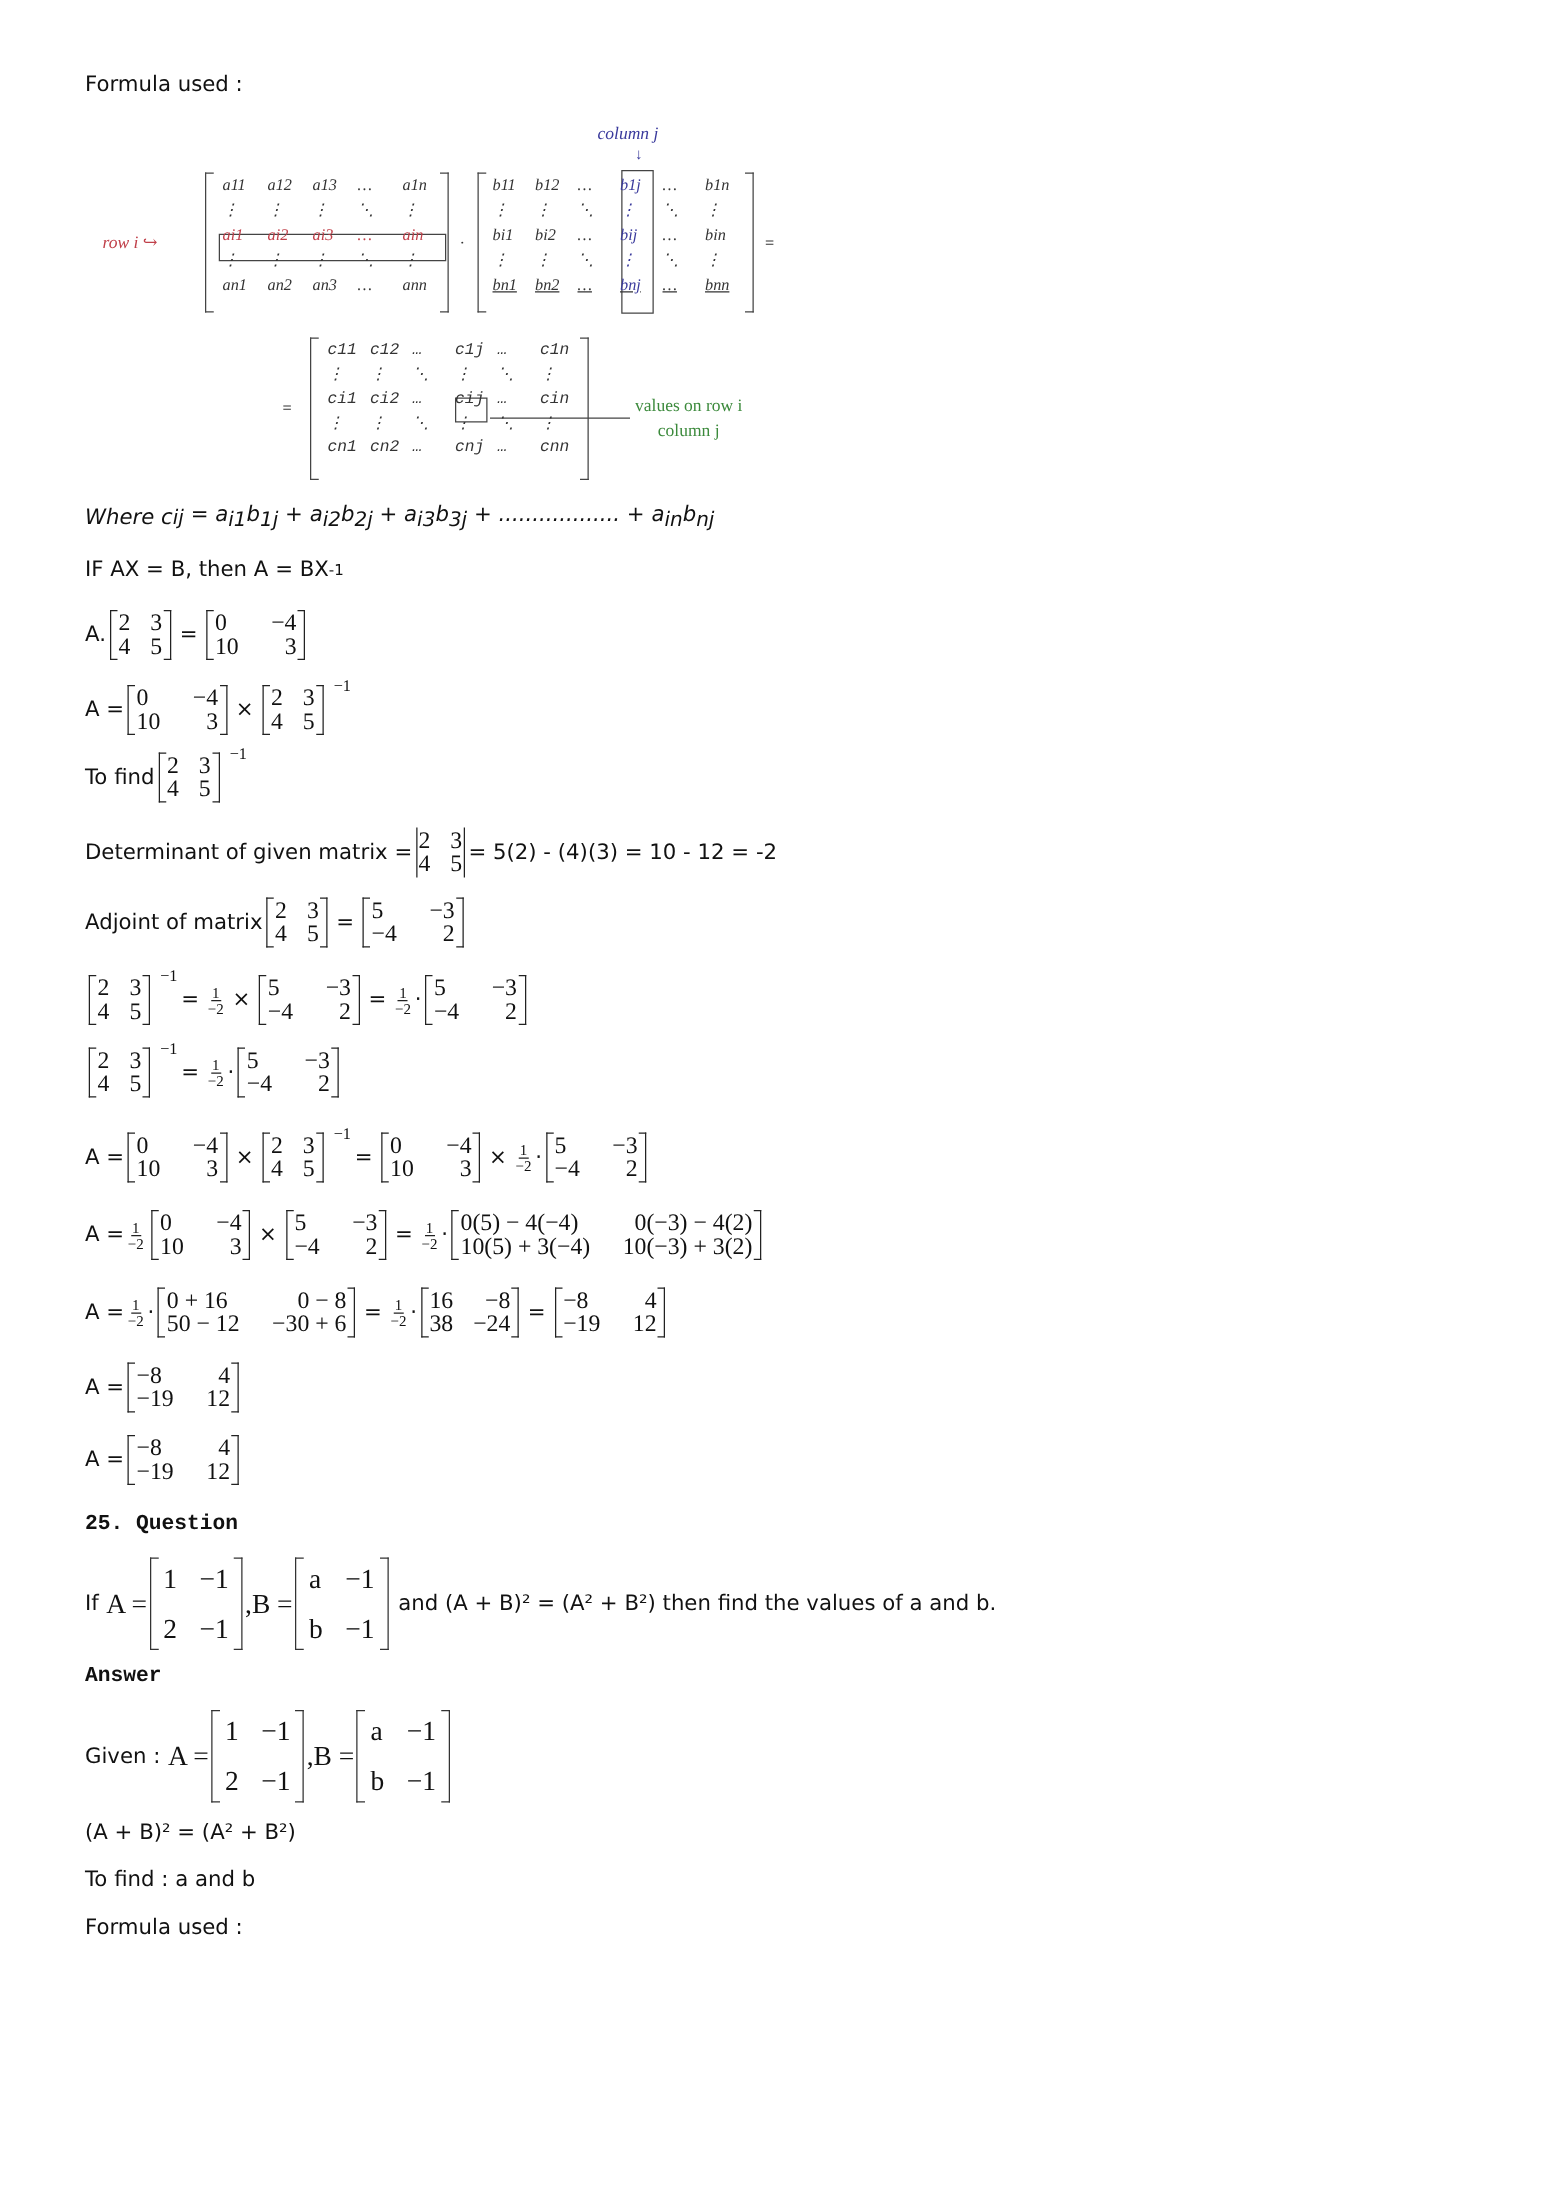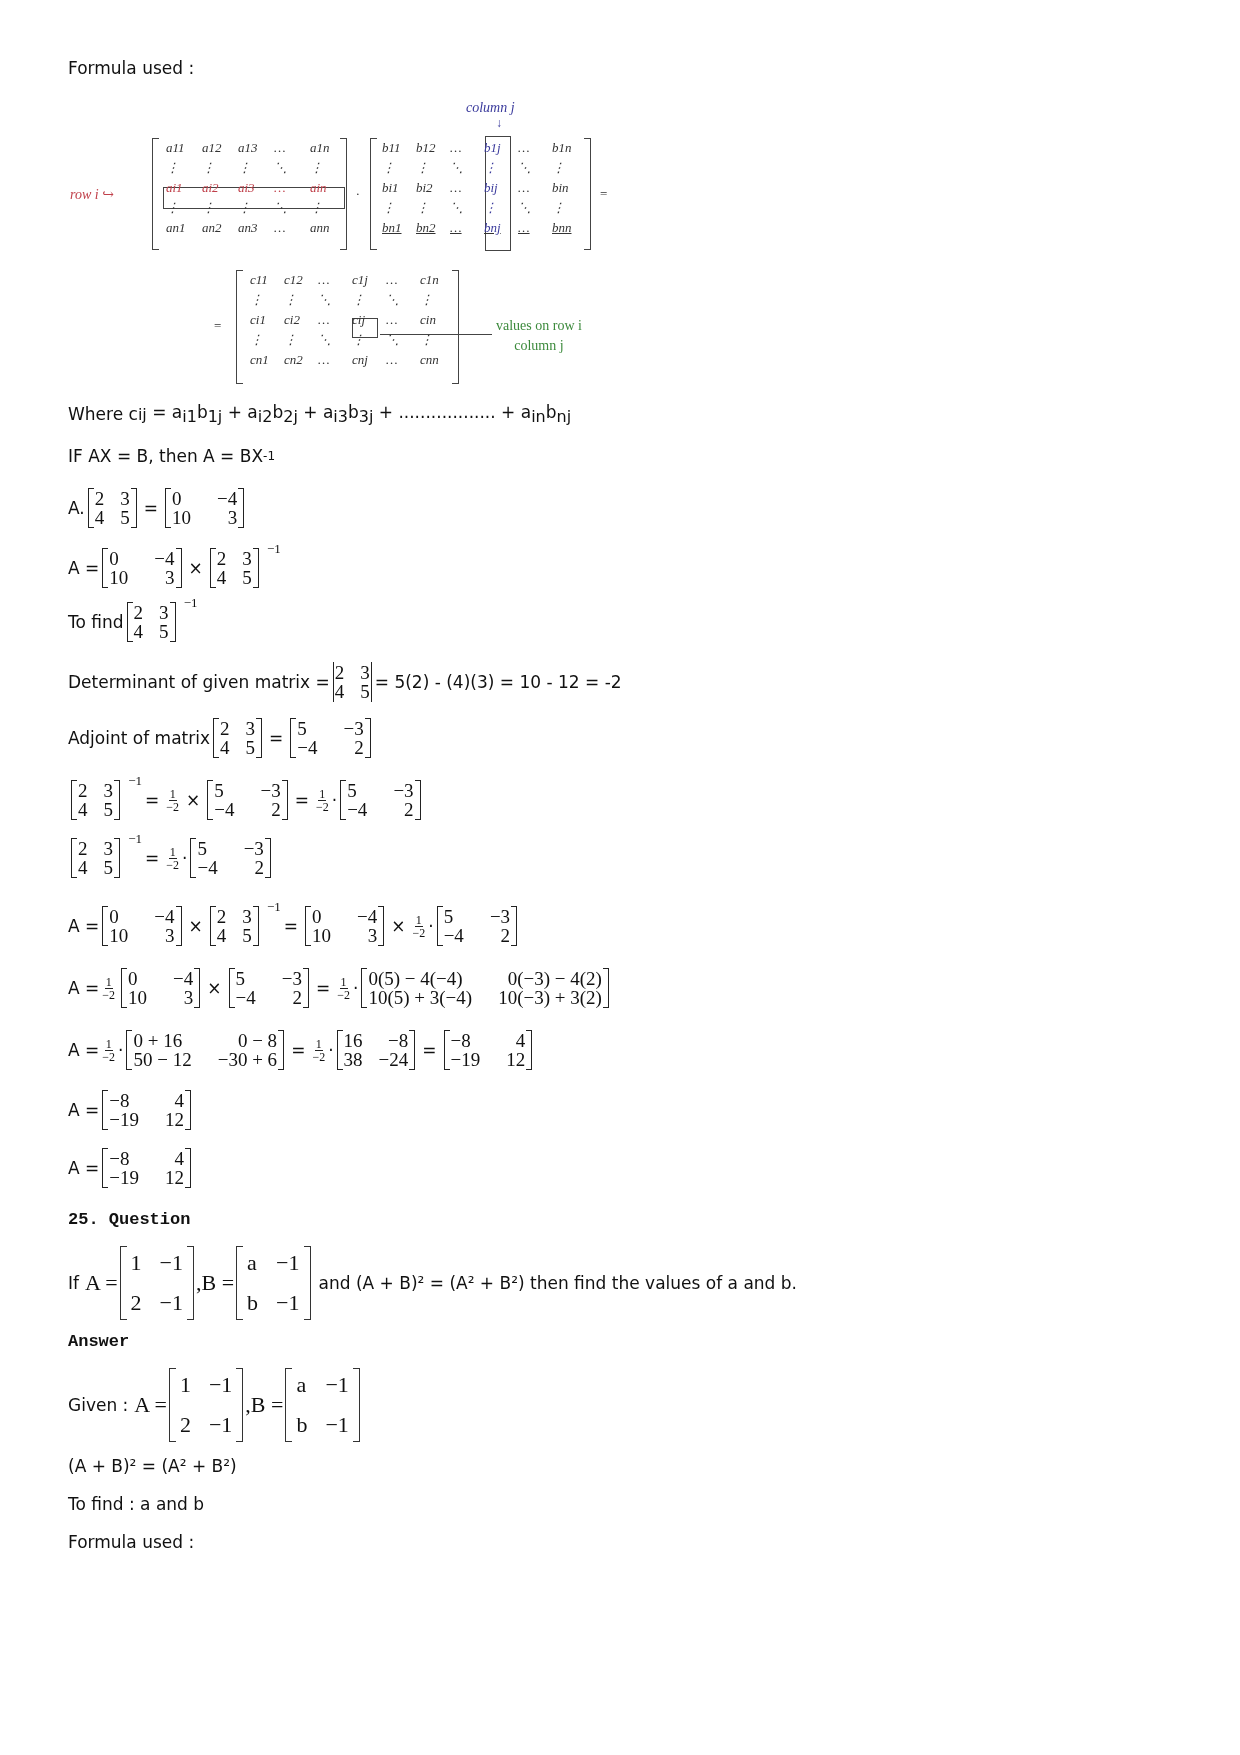--- a/index.html
+++ b/index.html
@@ -47,21 +47,21 @@
   .dbr.r { border-left: none; }
   .red { color: #c0404a; }
   .blue { color: #3a3a9c; }
   .green { color: #3c8a3c; }
 </style>
 </head>
 <body>
 
 <div class="abs" style="left:68px;top:58px;">Formula used :</div>
 
-<div class="abs diag" style="left:0;top:0;width:640px;height:390px;padding-left:26px;">
+<div class="abs diag" style="left:12px;top:0;width:640px;height:390px;padding-left:26px;">
   <div class="abs blue" style="left:466px;top:100px;font-size:14px;">column j</div>
   <div class="abs blue" style="left:496px;top:116px;font-size:12px;">↓</div>
   <div class="abs red" style="left:70px;top:186px;font-size:14px;">row i ↪</div>
 
   <div class="dbr l" style="left:152px;top:138px;height:110px;"></div>
   <div class="dbr r" style="left:340px;top:138px;height:110px;"></div>
   <div class="abs" style="left:163px;top:187px;width:180px;height:20px;border:1.5px solid #444;"></div>
   <div class="dmat" id="matA" style="left:166px;top:140px;font-style:italic;">
       <div class="r" style="grid-template-columns: repeat(5, 36px);">
         <span>a11</span>
@@ -148,21 +148,21 @@
       </div>
     </div>
 
   <div class="abs" style="left:600px;top:186px;font-style:normal;">=</div>
 
   <div class="abs" style="left:214px;top:318px;font-style:normal;">=</div>
   <div class="dbr l" style="left:236px;top:270px;height:112px;"></div>
   <div class="dbr r" style="left:452px;top:270px;height:112px;"></div>
   <div class="abs" style="left:352px;top:318px;width:24px;height:18px;border:1.5px solid #444;"></div>
   <div class="abs" style="left:380px;top:334px;width:112px;height:1px;background:#444;"></div>
-  <div class="dmat" id="matC" style="left:250px;top:272px;">
+  <div class="dmat" id="matC" style="left:250px;top:272px;font-family:Liberation Mono, monospace;">
       <div class="r" style="grid-template-columns: repeat(6, 34px);">
         <span>c11</span>
         <span>c12</span>
         <span>…</span>
         <span>c1j</span>
         <span>…</span>
         <span>c1n</span>
       </div>
       <div class="r" style="grid-template-columns: repeat(6, 34px);">
         <span>⋮</span>
@@ -196,21 +196,21 @@
         <span>…</span>
         <span>cnn</span>
       </div>
     </div>
   <div class="abs green" style="left:496px;top:318px;font-style:normal;font-size:14px;">
     <div>values on row i</div>
     <div style="text-align:center;margin-top:4px;">column j</div>
   </div>
 </div>
 
-<div class="line" style="top:402px;">
+<div class="line" style="top:402px;font-style:italic;">
   <span>Where c</span>
     <sub>ij</sub>
   <span>&nbsp;= a<sub>i1</sub>b<sub>1j</sub> + a<sub>i2</sub>b<sub>2j</sub> + a<sub>i3</sub>b<sub>3j</sub> + .................. + a<sub>in</sub>b<sub>nj</sub></span>
 </div>
 
 <div class="line" style="top:446px;">
   <span>IF AX = B, then A = BX</span>
     <sup>-1</sup>
 </div>
 

